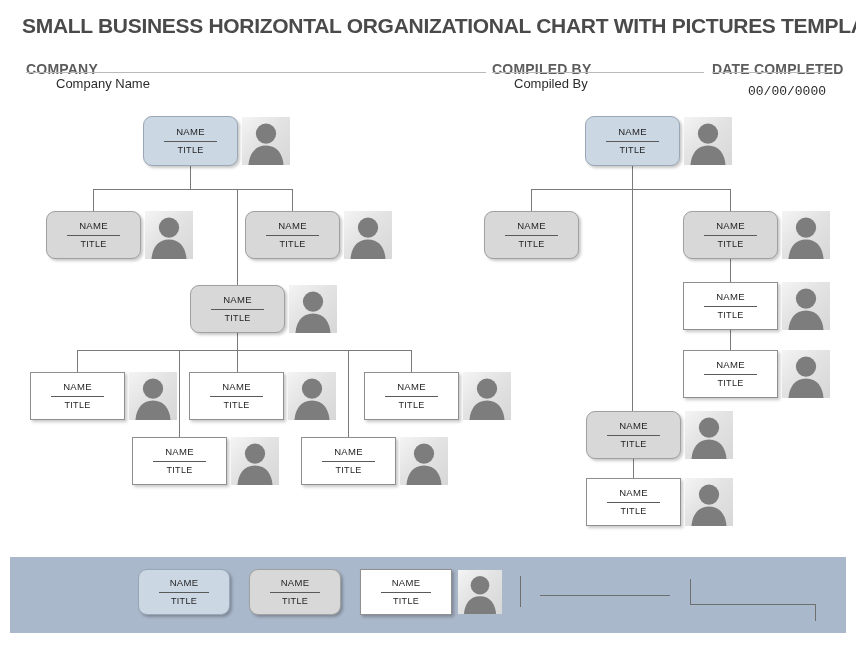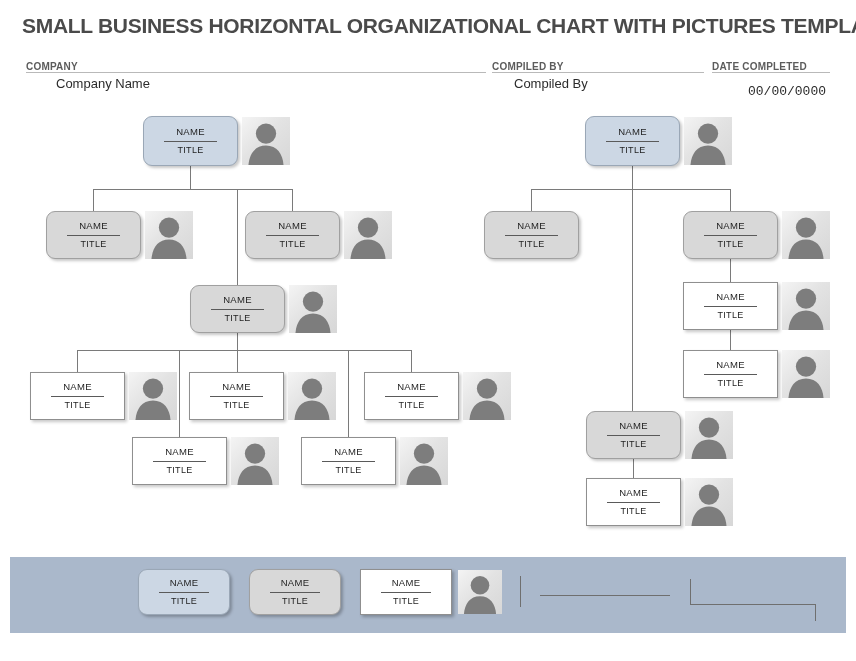--- a/index.html
+++ b/index.html
@@ -21,21 +21,21 @@
     left: 22px;
     top: 14px;
     font-size: 21px;
     font-weight: bold;
     letter-spacing: -0.3px;
     color: #4a4a4a;
     white-space: nowrap;
   }
   .meta-label {
     position: absolute;
-    font-size: 10px;
+    font-size: 14px;
     font-weight: bold;
     letter-spacing: 0.2px;
     color: #5c5c5c;
     text-transform: uppercase;
   }
   .meta-value {
     position: absolute;
     font-size: 13px;
     color: #2b2b2b;
     margin-left: 28px;

